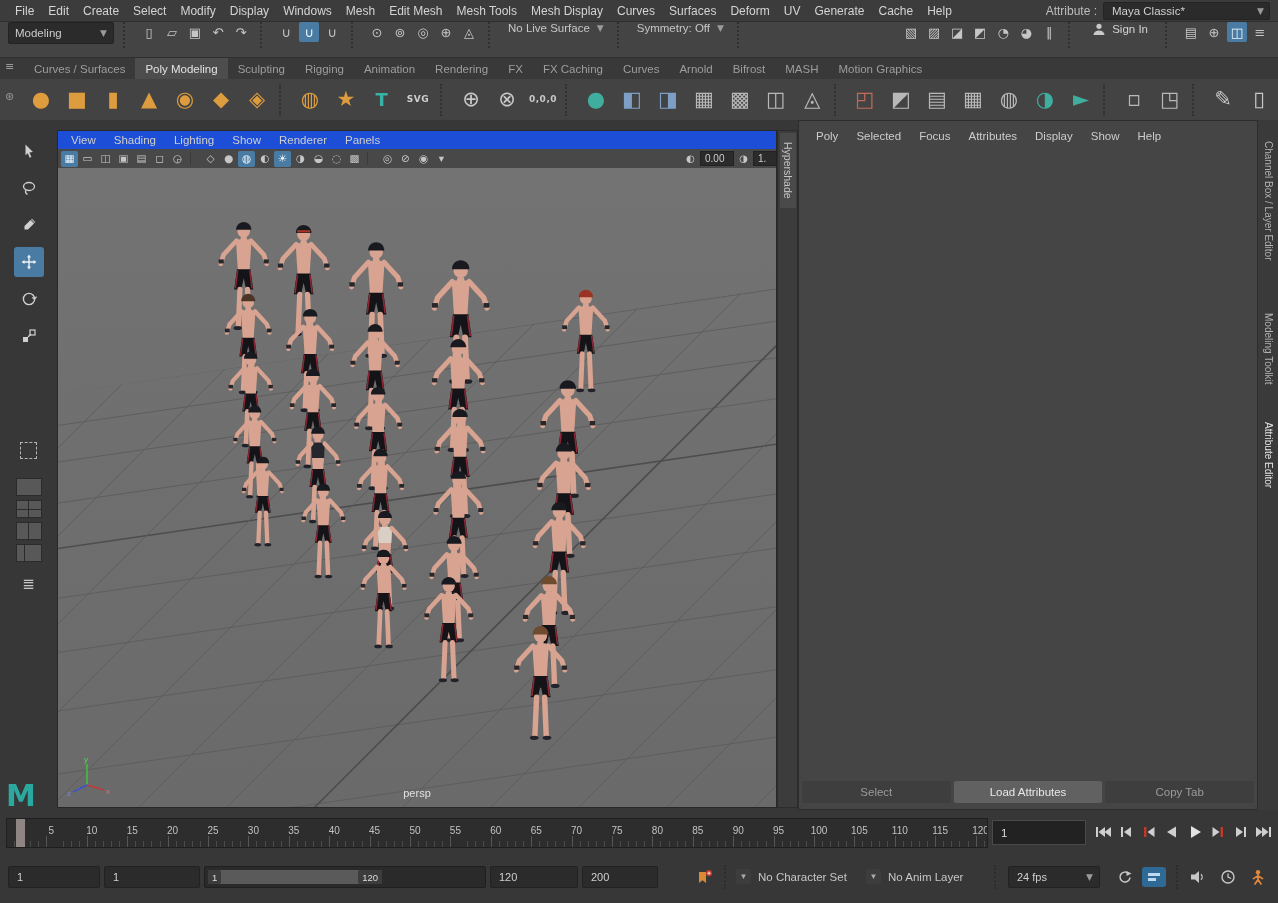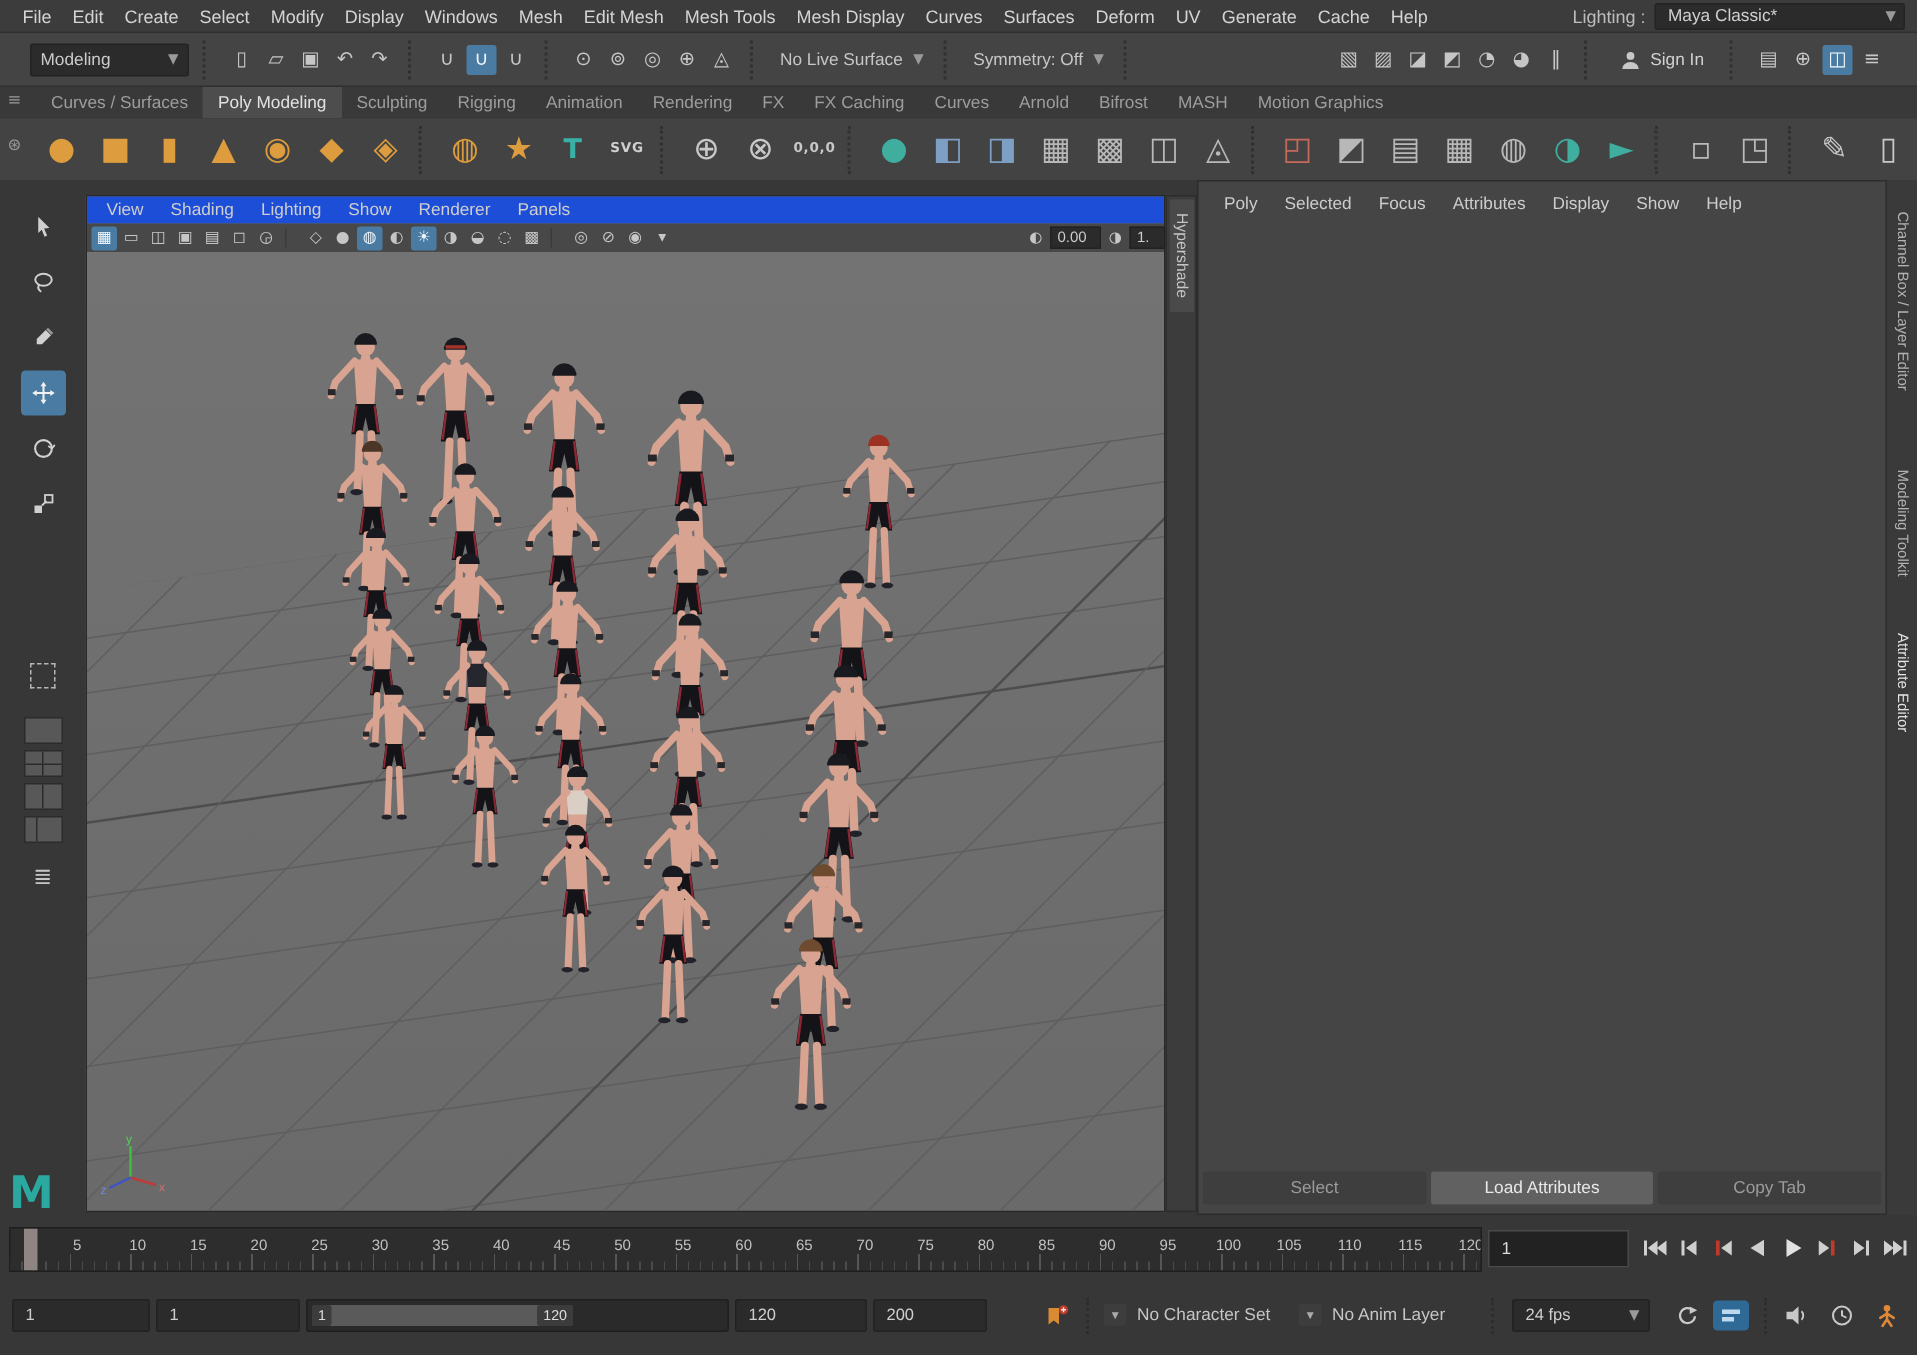--- a/index.html
+++ b/index.html
@@ -13,21 +13,21 @@
            display:flex;align-items:center;padding:0 8px;box-sizing:border-box}
   #menu-items{display:flex;align-items:center;height:100%}
   .menu-item{padding:0 7px;color:#d4d4d4;white-space:nowrap}
   .ws{margin-left:auto;display:flex;align-items:center;gap:6px;color:#bdbdbd}
   .ws-field{background:#2b2b2b;border:1px solid #232323;border-radius:2px;height:16px;
             display:flex;align-items:center;justify-content:space-between;padding:0 5px 0 8px;width:152px;font-size:11.5px;color:#cfcfcf}
 
   
   #statusline{position:absolute;top:21px;left:0;right:0;height:37px;background:#444444;
               border-top:1px solid #2f2f2f;border-bottom:1px solid #2f2f2f;
-              display:flex;align-items:center;padding:0 20px;box-sizing:border-box;gap:4px}
+              display:flex;align-items:flex-start;padding:0 8px;box-sizing:border-box;gap:4px}
   .menuset-dd{background:#2b2b2b;border:1px solid #232323;border-radius:2px;height:20px;
               display:flex;align-items:center;justify-content:space-between;padding:0 6px;width:92px;font-size:11.5px}
   .sl-sep{width:5px;height:26px;border-left:2px dotted #303030;margin:0 5px}
   .icon-group{display:flex;align-items:center;gap:3px}
   .icon-btn{width:20px;height:20px;display:flex;align-items:center;justify-content:center;
             color:#c6c6c6;font-size:13px;border-radius:2px;flex:none}
   .icon-btn.active{background:#4a7ca3;color:#eef5fa}
   .sl-text{font-size:11.5px;color:#c6c6c6;padding:0 4px;display:flex;align-items:center;gap:7px;white-space:nowrap}
   .flex-spacer{flex:1}
   .signin{display:flex;align-items:center;gap:6px;font-size:11.5px;color:#d2d2d2;padding:0 8px;white-space:nowrap}
@@ -162,21 +162,21 @@
       <div class="menu-item">Mesh Display</div>
       <div class="menu-item">Curves</div>
       <div class="menu-item">Surfaces</div>
       <div class="menu-item">Deform</div>
       <div class="menu-item">UV</div>
       <div class="menu-item">Generate</div>
       <div class="menu-item">Cache</div>
       <div class="menu-item">Help</div>
     </div>
   <div class="ws">
-    <span>Lighting :</span>
+    <span>Attribute :</span>
     <span class="ws-field">
       <span>Maya Classic*</span>
       <span class="dd">▼</span>
     </span>
   </div>
 </div>
 
 <div id="statusline">
   <div class="menuset-dd">
     <span>Modeling</span>
@@ -1127,20 +1127,21 @@
   </svg></div>
         </div>
       <svg id="axis-gizmo" width="46" height="42" viewBox="0 0 46 42">
         <line x1="21" y1="30" x2="21" y2="9" stroke="#3fbf3f" stroke-width="1.6"></line>
         <line x1="21" y1="30" x2="38" y2="35" stroke="#c03a3a" stroke-width="1.6"></line>
         <line x1="21" y1="30" x2="7" y2="37" stroke="#3b55c8" stroke-width="1.6"></line>
         <text x="18" y="7" fill="#58d158" font-size="8" font-family="Liberation Sans, sans-serif">y</text>
         <text x="40" y="39" fill="#d87070" font-size="8" font-family="Liberation Sans, sans-serif">x</text>
         <text x="1" y="41" fill="#7486e0" font-size="8" font-family="Liberation Sans, sans-serif">z</text>
       </svg>
+      <div id="persp-label">persp</div>
     </div>
   </div>
 
   <div id="hypershade-strip">
     <span class="vtab">Hypershade</span>
   </div>
 
   <div id="ae-panel">
     <div id="ae-menu">
         <div class="ae-menu-item">Poly</div>

